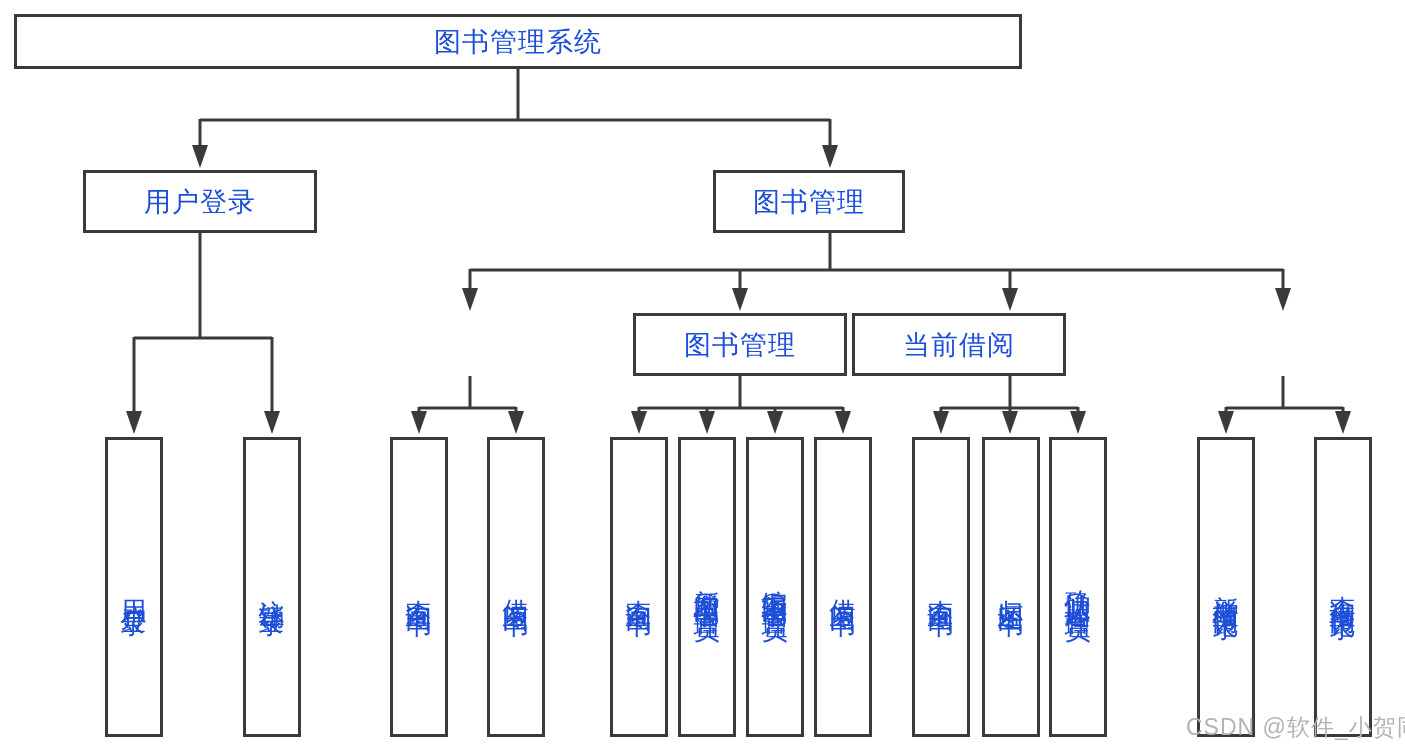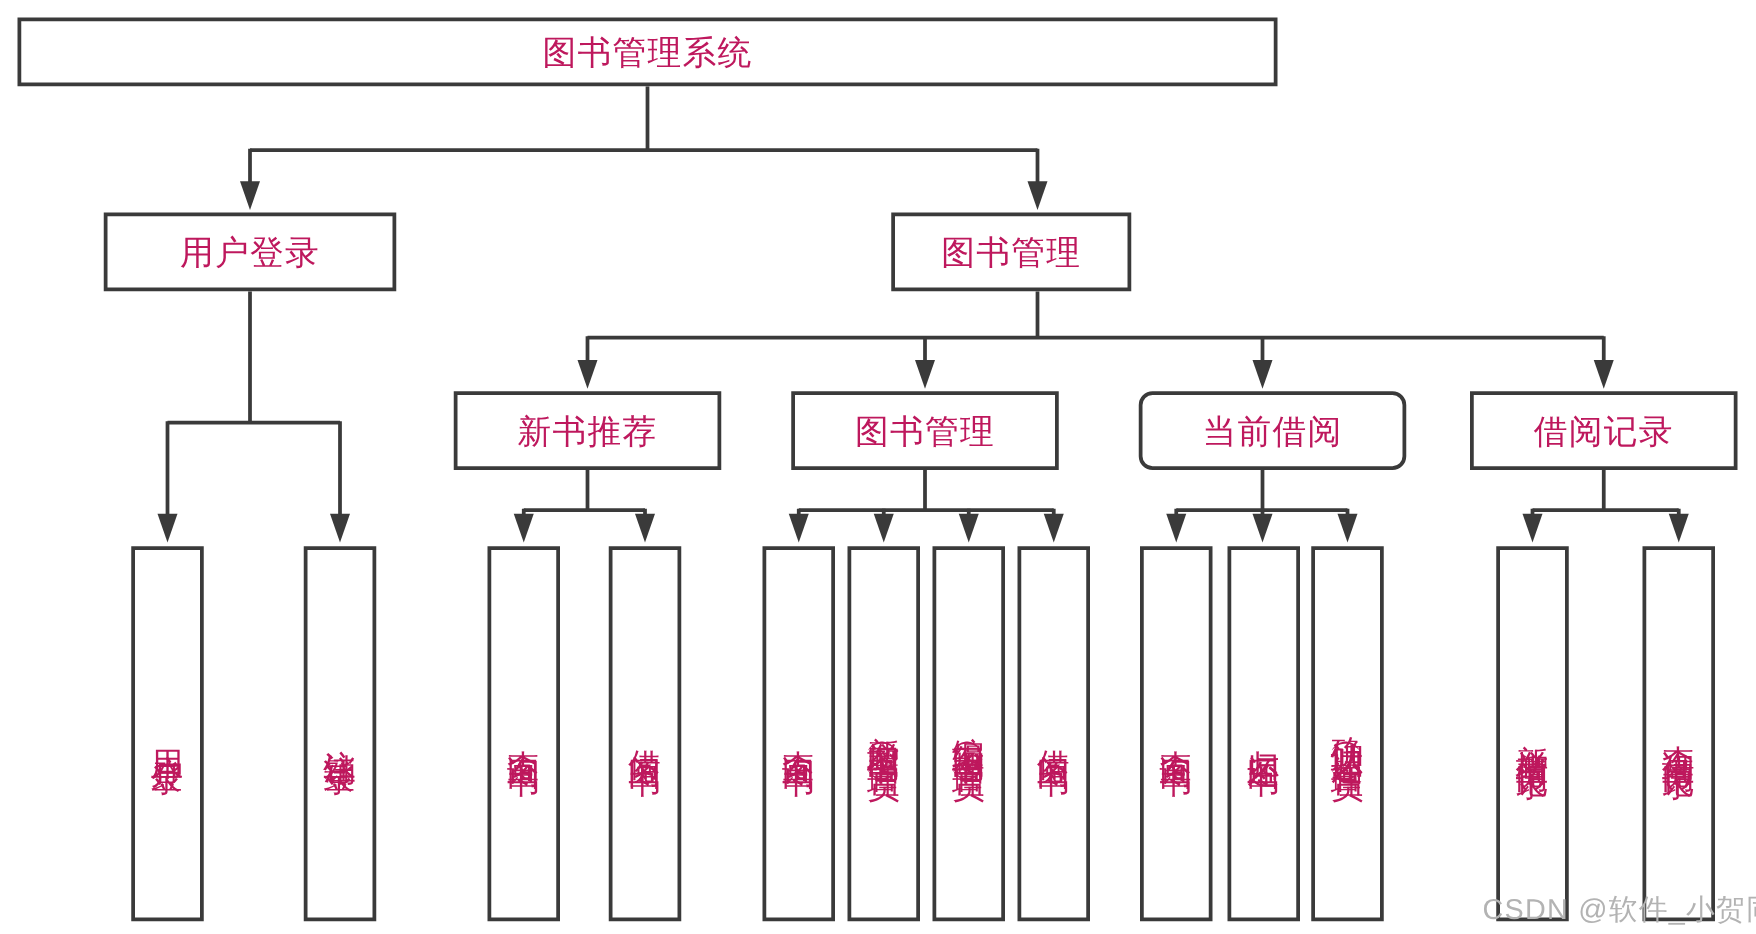--- a/index.html
+++ b/index.html
@@ -14,21 +14,21 @@
   #connectors {
     position: absolute;
     left: 0; top: 0;
     width: 1405px; height: 747px;
   }
   .node {
     position: absolute;
     box-sizing: border-box;
     background: #ffffff;
     border: 3px solid #3a3a3a;
-    color: #be185d;
+    color: #1d4ed8;
     display: flex;
     align-items: center;
     justify-content: center;
     text-align: center;
   }
   .node.h { font-size: 27px; letter-spacing: 1px; }
   .node.leaf {
     writing-mode: vertical-rl;
     text-orientation: mixed;
     font-size: 26px;
@@ -37,21 +37,21 @@
   }
   
   .n-root  { left: 14px;  top: 14px;  width: 1008px; height: 55px; }
   
   .n-l2a   { left: 83px;  top: 170px; width: 234px;  height: 63px; }
   .n-l2b   { left: 713px; top: 170px; width: 192px;  height: 63px; }
   
   .n-l3    { top: 313px; width: 214px; height: 63px; }
   .n-l3a   { left: 363px; }
   .n-l3b   { left: 633px; }
-  .n-l3c   { left: 911px; border-radius: 11px; }
+  .n-l3c   { left: 852px; }
   .n-l3d   { left: 1176px; }
   
   .leaf    { top: 437px; width: 58px; height: 300px; }
   .lf1  { left: 105px; }
   .lf2  { left: 243px; }
   .lf3  { left: 390px; }
   .lf4  { left: 487px; }
   .lf5  { left: 610px; }
   .lf6  { left: 678px; }
   .lf7  { left: 746px; }
@@ -144,24 +144,22 @@
       <path d="M1218 411 L1234 411 L1226 434 Z"></path>
       <path d="M1335 411 L1351 411 L1343 434 Z"></path>
     </g>
   </svg>
 
   <div class="node h n-root">图书管理系统</div>
 
   <div class="node h n-l2a">用户登录</div>
   <div class="node h n-l2b">图书管理</div>
 
-  <div class="node h n-l3 n-l3a">新书推荐</div>
   <div class="node h n-l3 n-l3b">图书管理</div>
   <div class="node h n-l3 n-l3c">当前借阅</div>
-  <div class="node h n-l3 n-l3d">借阅记录</div>
 
   <div class="node leaf lf1">用户登录</div>
   <div class="node leaf lf2">注销登录</div>
 
   <div class="node leaf lf3">查询图书</div>
   <div class="node leaf lf4">借阅图书</div>
 
   <div class="node leaf lf5">查询图书</div>
   <div class="node leaf lf6">新增图书（管理员）</div>
   <div class="node leaf lf7">编辑图书（管理员）</div>

